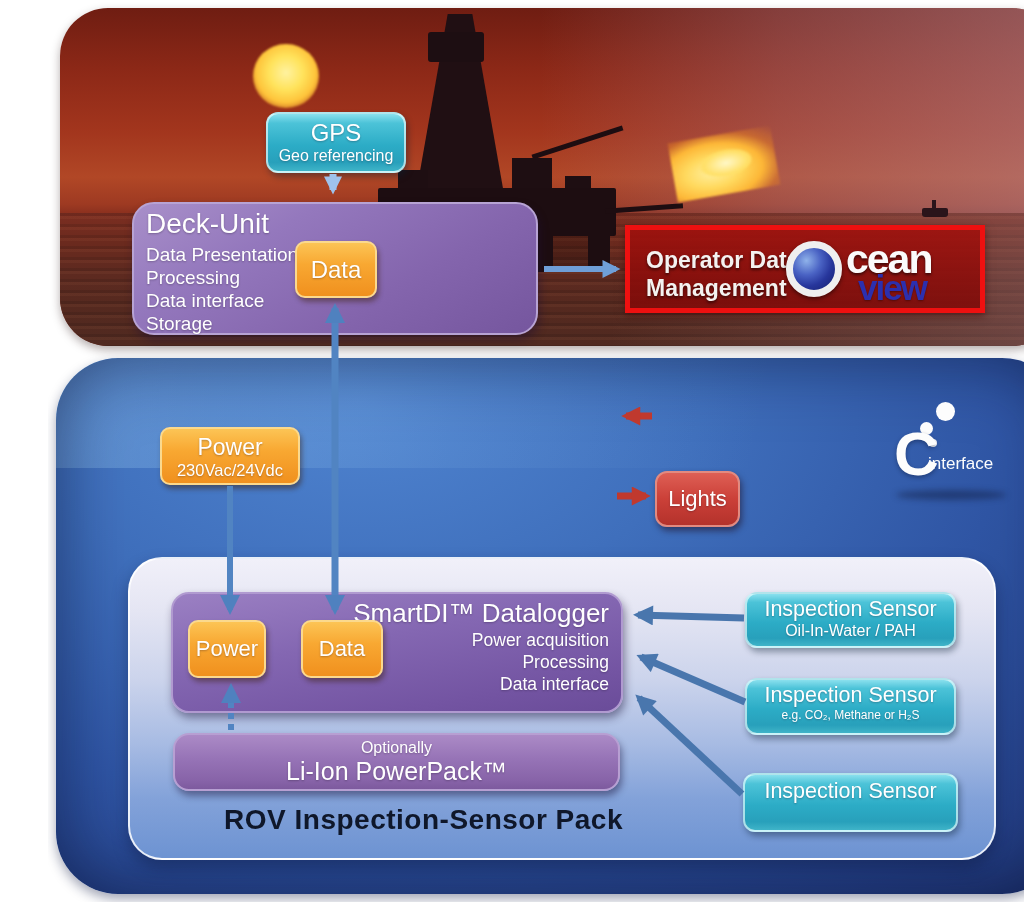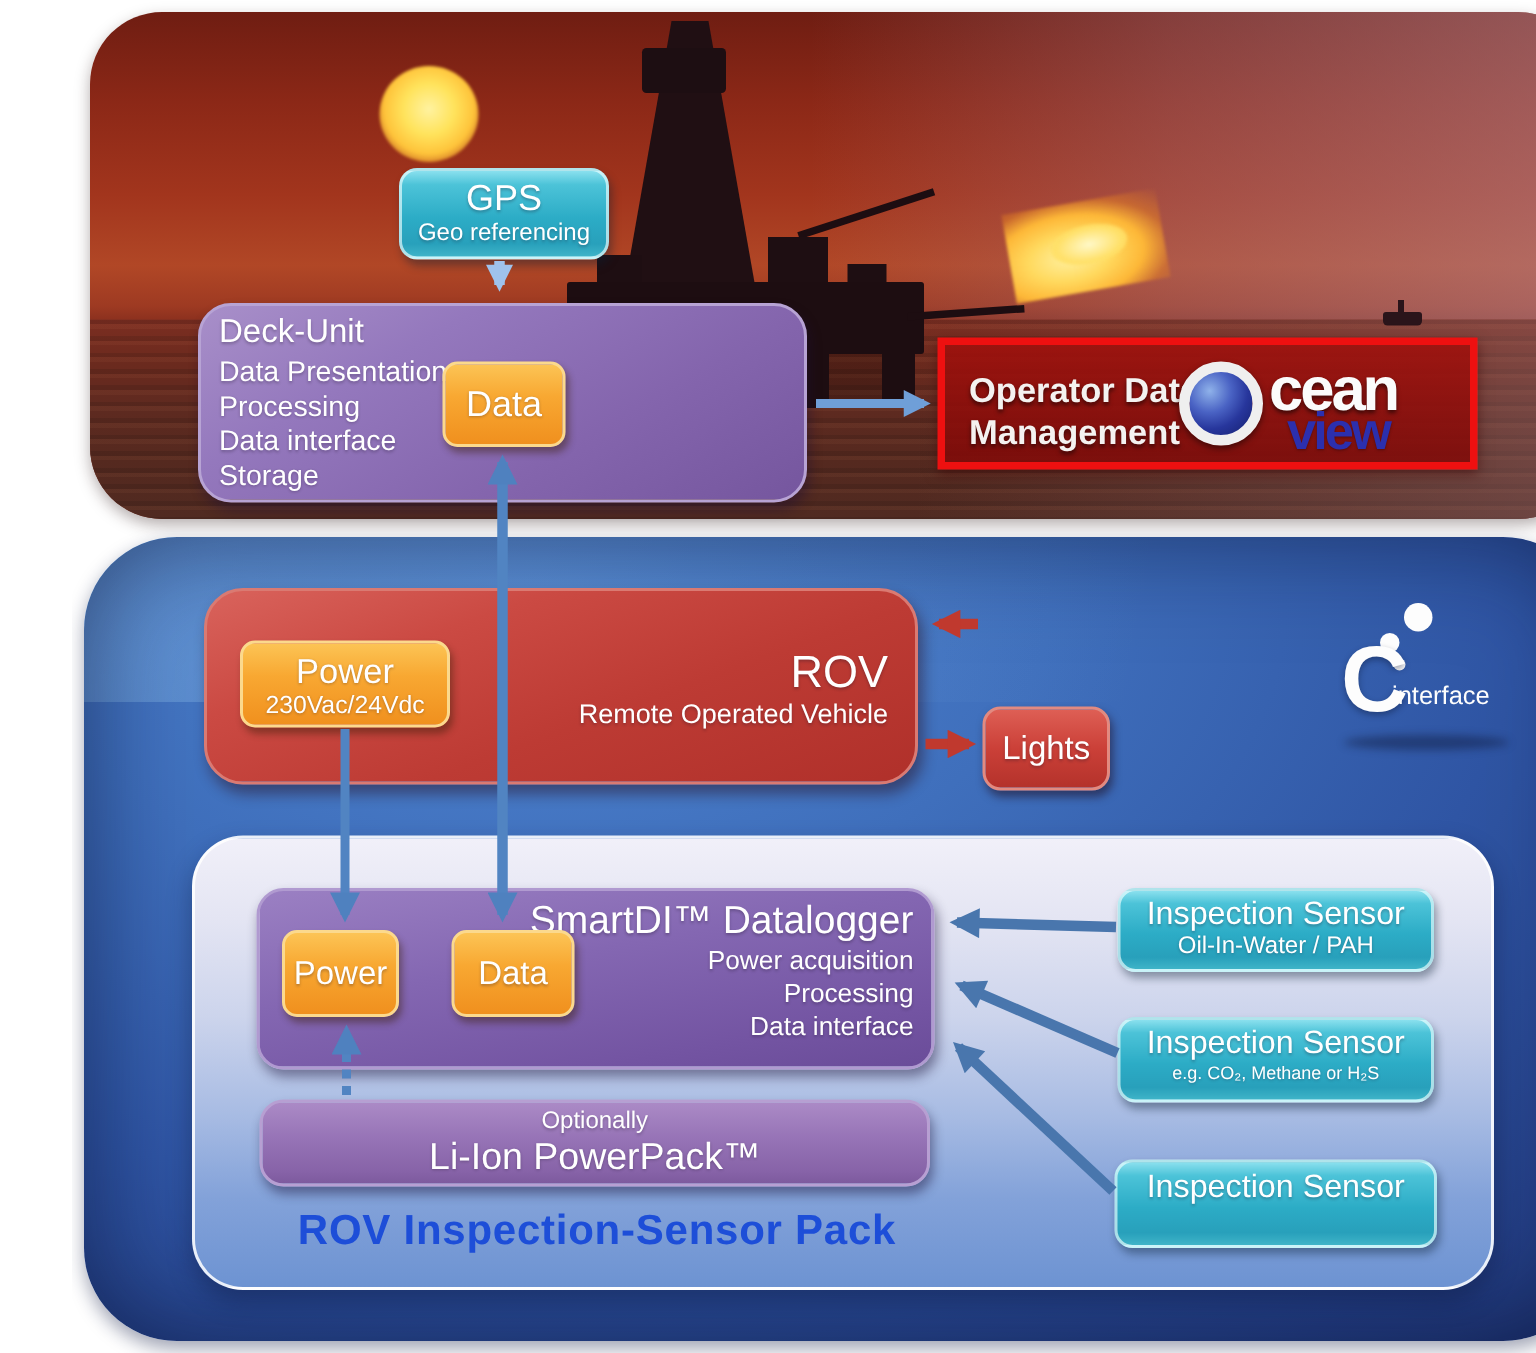--- a/index.html
+++ b/index.html
@@ -95,22 +95,22 @@
     text-shadow:0 1px 2px rgba(0,0,0,.35);}
   
   #subctech{left:840px;top:398px;width:120px;height:100px;color:#fff;}
   .bub{position:absolute;border-radius:50%;background:#fdfdfd;}
   .sc-c{position:absolute;left:6px;top:26px;font-size:62px;font-weight:800;line-height:60px;color:#fdfdfd;
     text-shadow:0 2px 4px rgba(10,20,50,.4);}
   .sc-text{position:absolute;left:40px;top:56px;font-size:17px;font-weight:400;color:#fdfdfd;}
   .sc-shadow{position:absolute;left:8px;top:92px;width:110px;height:10px;border-radius:50%;
     background:rgba(8,14,40,.38);filter:blur(3px);}
   
-  #pack-label{left:125px;top:804px;width:450px;text-align:center;font-size:28px;font-weight:700;
-    color:#1d4ed8;letter-spacing:.5px;text-shadow:none;}
+  #pack-label{left:125px;top:804px;width:450px;text-align:right;font-size:28px;font-weight:700;
+    color:#0f172a;letter-spacing:.5px;text-shadow:none;}
   svg.connectors{position:absolute;left:0;top:0;width:1024px;height:902px;pointer-events:none;z-index:50;}
   .node .sub{display:block;}
 </style>
 </head>
 <body>
 
 <div id="stage" class="nosel">
 
   <div id="photo" class="abs">
     <div class="abs sun"></div>
@@ -130,21 +130,21 @@
     <div class="abs flamecore"></div>
     <div class="abs boat"></div>
   </div>
 
   <div class="node cyan" style="left:218px;top:112px;width:140px;height:61px;padding-top:5px;">
     <span class="t-lg">GPS</span>
     <span class="sub t-sm">Geo referencing</span>
   </div>
 
   <div class="node purpleA" style="left:84px;top:202px;width:406px;height:133px;text-align:left;padding:4px 0 0 12px;">
-    <span class="t-xl" style="font-size:22px;">Deck-Unit</span>
+    <span class="t-xl" style="font-size:28px;">Deck-Unit</span>
     <div class="t-md" style="line-height:23px;margin-top:3px;">
       <span class="sub">Data Presentation</span>
       <span class="sub">Processing</span>
       <span class="sub">Data interface</span>
       <span class="sub">Storage</span>
     </div>
   </div>
   <div class="node orange" style="left:247px;top:241px;width:82px;height:57px;line-height:53px;">
     <span class="t-lg">Data</span>
   </div>
@@ -156,26 +156,20 @@
     </div>
     <div class="porthole"></div>
     <span class="ov-cean">cean</span>
     <span class="ov-view">view</span>
   </div>
 
   <div id="subsea" class="abs"></div>
 
   <div id="pack" class="abs"></div>
 
-  <div class="node redA" style="left:88px;top:392px;width:476px;height:131px;">
-    <div style="position:absolute;right:18px;top:38px;text-align:right;">
-      <span class="t-xl" style="font-size:30px;">ROV</span>
-      <span class="sub" style="font-size:18px;">Remote Operated Vehicle</span>
-    </div>
-  </div>
   <div class="node orange" style="left:112px;top:427px;width:140px;height:58px;padding-top:5px;">
     <span class="t-lg" style="font-size:23px;">Power</span>
     <span class="sub" style="font-size:16.5px;">230Vac/24Vdc</span>
   </div>
 
   <div class="node redB" style="left:607px;top:471px;width:85px;height:56px;line-height:52px;">
     <span class="t-lg" style="font-size:22px;">Lights</span>
   </div>
 
   <div id="subctech" class="abs">

